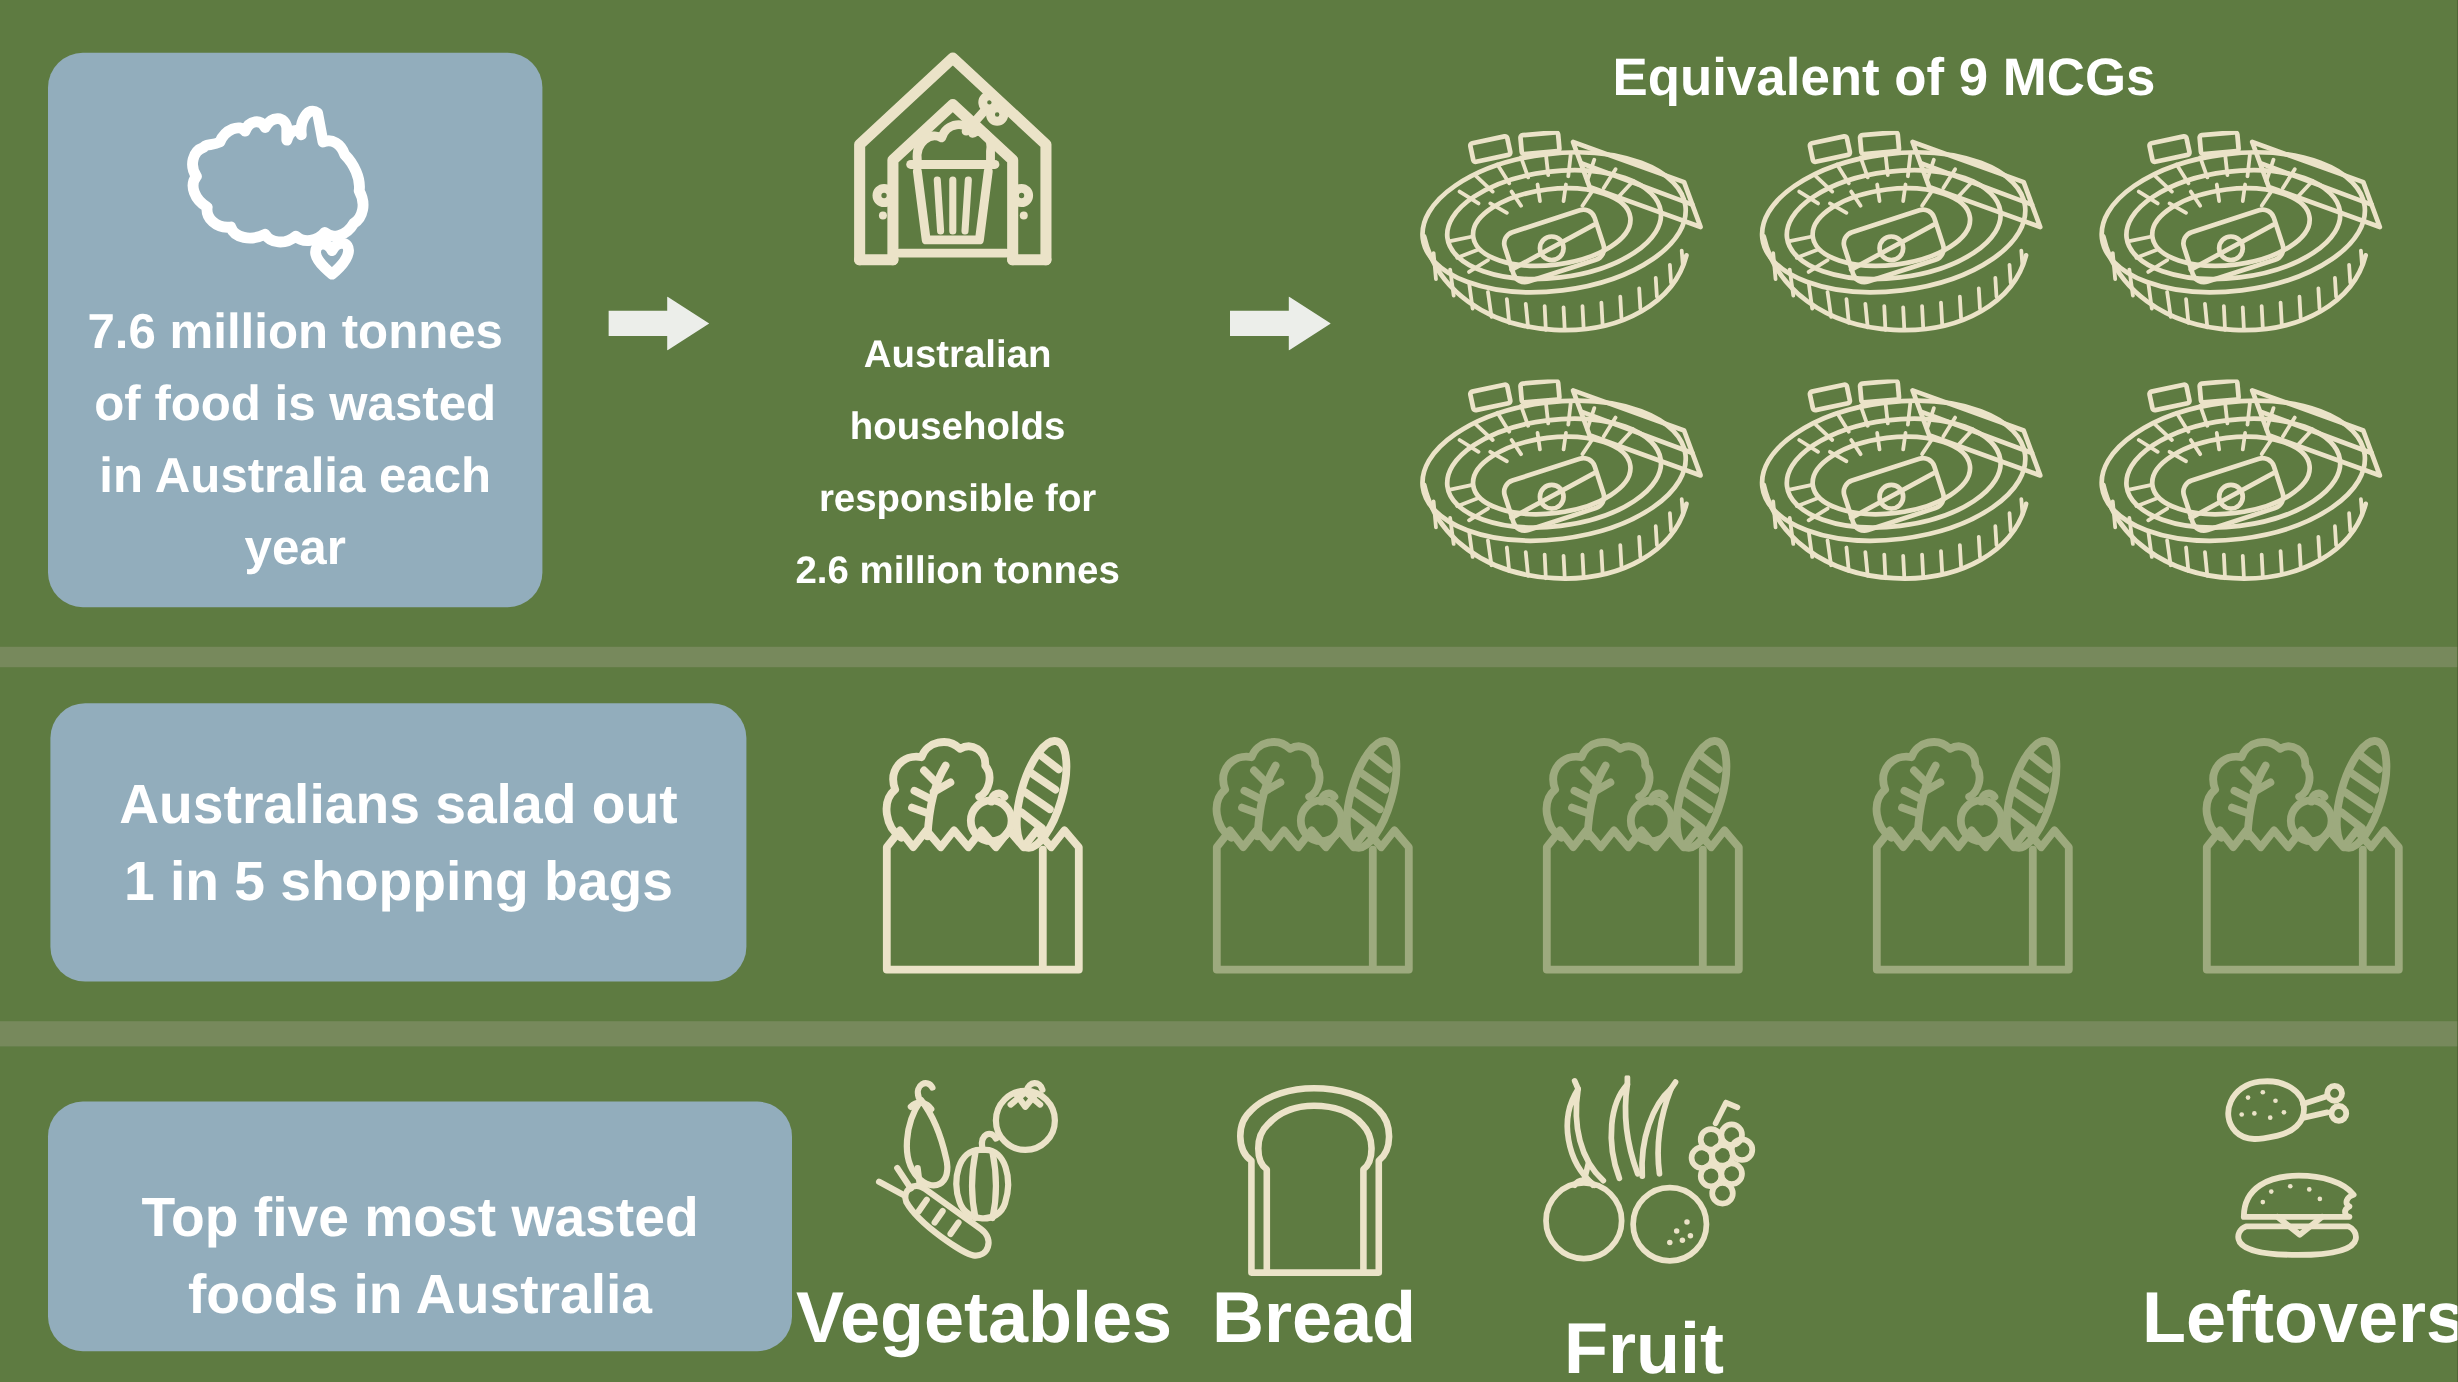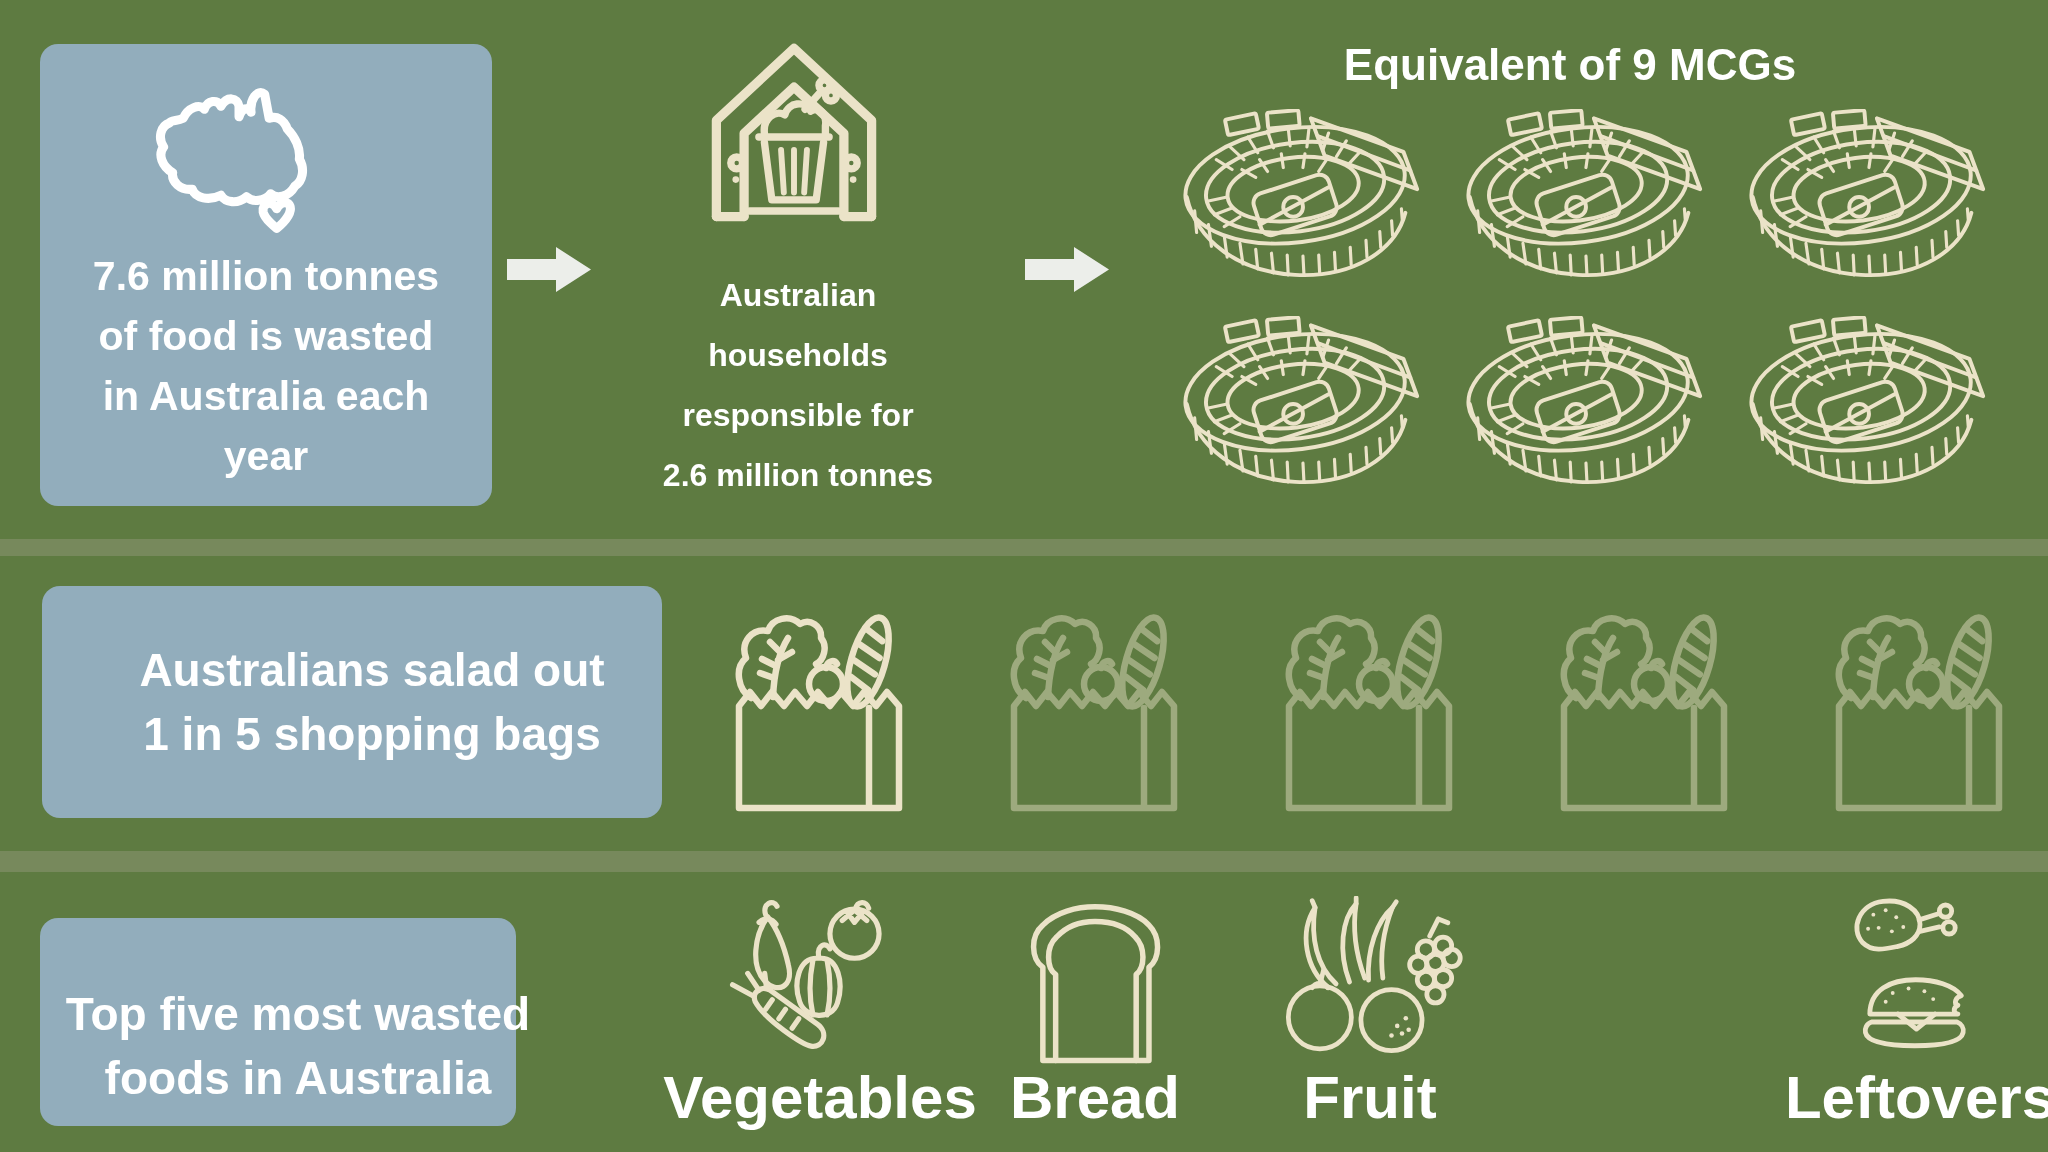--- a/index.html
+++ b/index.html
@@ -13,26 +13,25 @@
     color:var(--color-text-white,#ffffff);
   }
   section{position:absolute;left:0;top:0;width:100%;height:100%;pointer-events:none;}
   .divider{position:absolute;left:0;width:100%;background:var(--color-divider,#77895c);}
   #divider-1{top:539px;height:17px;}
   #divider-2{top:851px;height:21px;}
 
   .card{
     position:absolute;
     background:var(--color-card,#92adbc);
-    border-radius:18px;
-    padding-left:40px;
+    border-radius:29px;
   }
   #card-total{left:40px;top:44px;width:412px;height:462px;}
   #card-bags{left:42px;top:586px;width:580px;height:232px;}
-  #card-foods{left:40px;top:918px;width:476px;height:208px;box-sizing:border-box;padding-top:48px;}
+  #card-foods{left:40px;top:918px;width:620px;height:208px;box-sizing:border-box;padding-top:48px;}
 
   .lines{display:flex;flex-direction:column;align-items:center;}
   .line{white-space:nowrap;}
 
   #card-total .lines{position:absolute;left:0;right:0;top:202px;}
   #card-total .line{font-size:41px;line-height:60px;}
 
   #map-icon{position:absolute;left:98px;top:20px;width:196px;height:178px;color:#ffffff;}
 
   .arrow{position:absolute;width:84px;height:45px;color:var(--color-arrow,#eceeea);}
@@ -57,21 +56,21 @@
   #card-bags .lines{height:232px;}
   #card-bags .line,#card-foods .line{font-size:46px;line-height:64px;}
 
   #bags-row{position:absolute;left:718px;top:602px;display:flex;gap:71px;}
   .bag{width:204px;height:212px;color:var(--color-icon-cream,#ebe3c8);}
   .bag.faded{opacity:.45;}
 
   .food{position:absolute;top:888px;width:280px;display:flex;flex-direction:column;align-items:center;}
   #food-0{left:680px;}
   #food-1{left:955px;}
-  #food-2{left:1230px;}
+  #food-2{left:1230px;gap:26px;}
   #food-3{left:1505px;}
   #food-4{left:1780px;}
   .food-iconbox{height:178px;display:flex;align-items:flex-end;justify-content:center;color:var(--color-icon-cream,#ebe3c8);}
   .food-label{margin-top:6px;font-size:60px;line-height:52px;white-space:nowrap;text-align:center;}
 </style>
 </head>
 <body>
 
 <div id="canvas" style="--color-background: #5e7b41; --color-divider: #77895c; --color-card: #92adbc; --color-icon-cream: #ebe3c8; --color-text-white: #ffffff; --color-arrow: #eceeea;">
 

